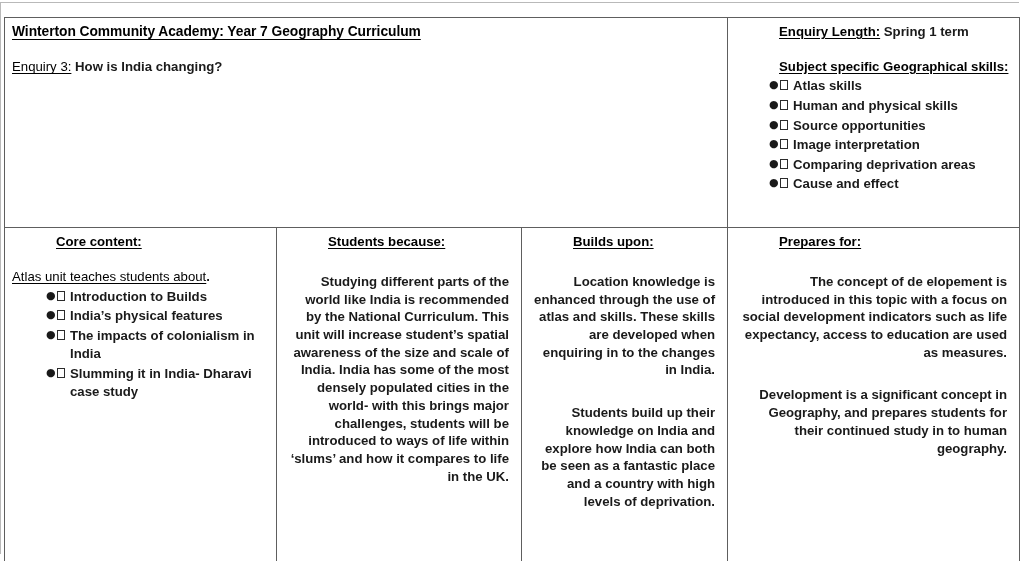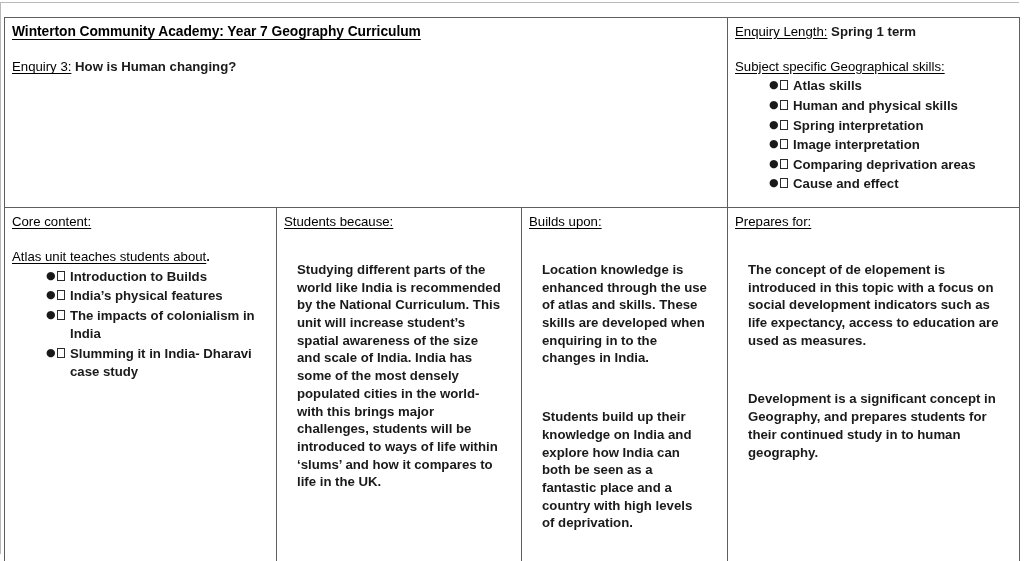--- a/index.html
+++ b/index.html
@@ -49,24 +49,25 @@
   }
 
   
   col.c1 { width: 272px; }
   col.c2 { width: 245px; }
   col.c3 { width: 206px; }
   col.c4 { width: 292px; }
 
   
   .hd {
-    font-weight: 400;
+    font-weight: 700;
     text-decoration: underline;
     text-underline-offset: 2px;
     color: #000000;
+    margin-left: 44px;
   }
   .title {
     font-weight: 700;
     text-decoration: underline;
     text-underline-offset: 3px;
     font-size: 13.8px;
     color: #000000;
     letter-spacing: -0.05px;
   }
   .lead {
@@ -86,22 +87,23 @@
     font-weight: 700;
   }
 
   .spacer-line { height: 17px; }
   .gap-para { height: 15px; }
 
   p.block {
     margin: 0;
   }
   p.body-para {
-    margin: 13px;
-    font-weight: 600;
+    margin: 5px;
+    font-weight: 600;
+    text-align: right;
   }
 
   
   ul.word-list {
     list-style: none;
     margin: 2px 0 0 0;
     padding: 0 0 0 34px;
   }
   ul.word-list li {
     position: relative;
@@ -153,21 +155,21 @@
     </colgroup>
     <tbody>
 
       <tr>
         <td colspan="3" class="head-left-cell">
           <p class="block">
             <span class="title">Winterton Community Academy: Year 7 Geography Curriculum</span>
           </p>
           <div class="spacer-line"></div>
           <p class="block">
-            <span class="lead">Enquiry 3:</span><span class="plain">&nbsp;</span><span class="plain">How is Human changing?</span>
+            <span class="lead">Enquiry 3:</span><span class="plain">&nbsp;</span><span class="plain">How is India changing?</span>
           </p>
         </td>
         <td class="head-right-cell">
           <p class="block">
             <span class="hd">Enquiry Length:</span><span class="plain">&nbsp;</span><span class="plain">Spring 1 term</span>
           </p>
           <div class="spacer-line"></div>
           <p class="block">
             <span class="hd">Subject specific Geographical skills:</span>
           </p>
@@ -175,21 +177,21 @@
             <li>
               <span class="bullet-mark"><span class="dot">●</span><span class="tofu"></span></span>
               <span>Atlas skills</span>
             </li>
             <li>
               <span class="bullet-mark"><span class="dot">●</span><span class="tofu"></span></span>
               <span>Human and physical skills</span>
             </li>
             <li>
               <span class="bullet-mark"><span class="dot">●</span><span class="tofu"></span></span>
-              <span>Spring interpretation</span>
+              <span>Source opportunities</span>
             </li>
             <li>
               <span class="bullet-mark"><span class="dot">●</span><span class="tofu"></span></span>
               <span>Image interpretation</span>
             </li>
             <li>
               <span class="bullet-mark"><span class="dot">●</span><span class="tofu"></span></span>
               <span>Comparing deprivation areas</span>
             </li>
             <li>

